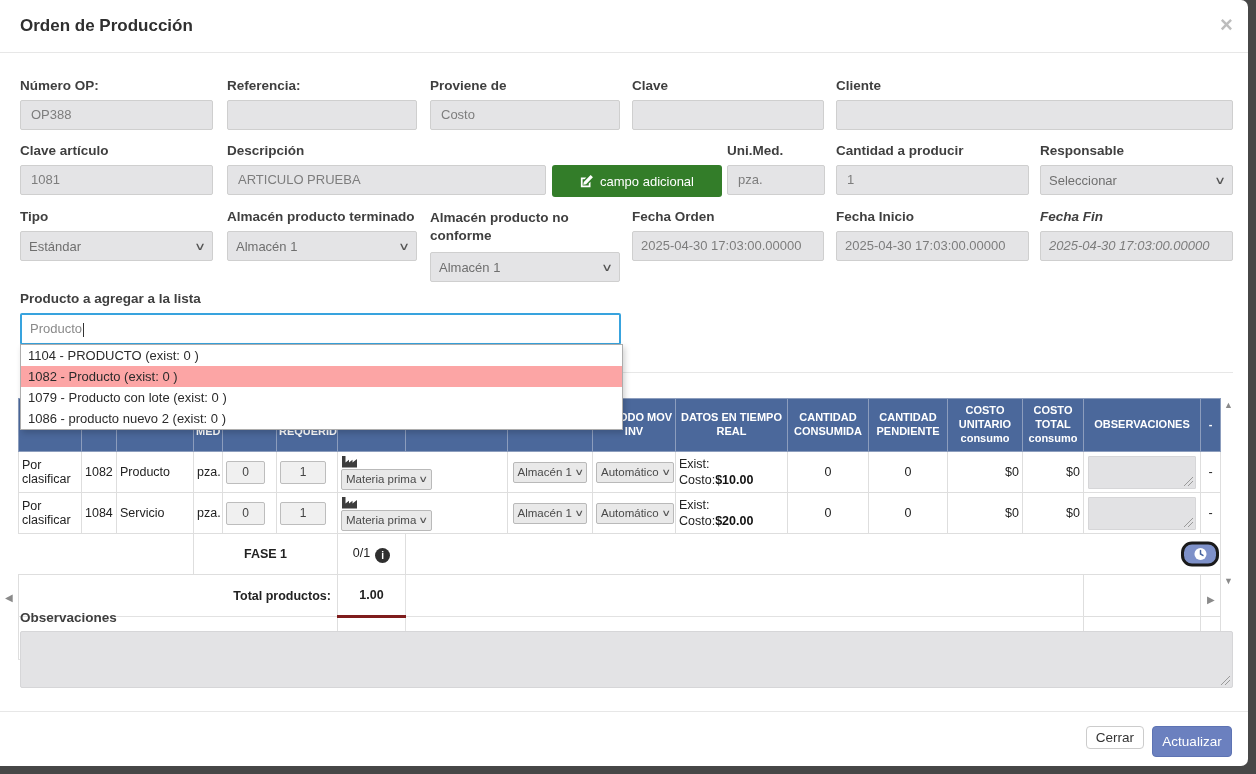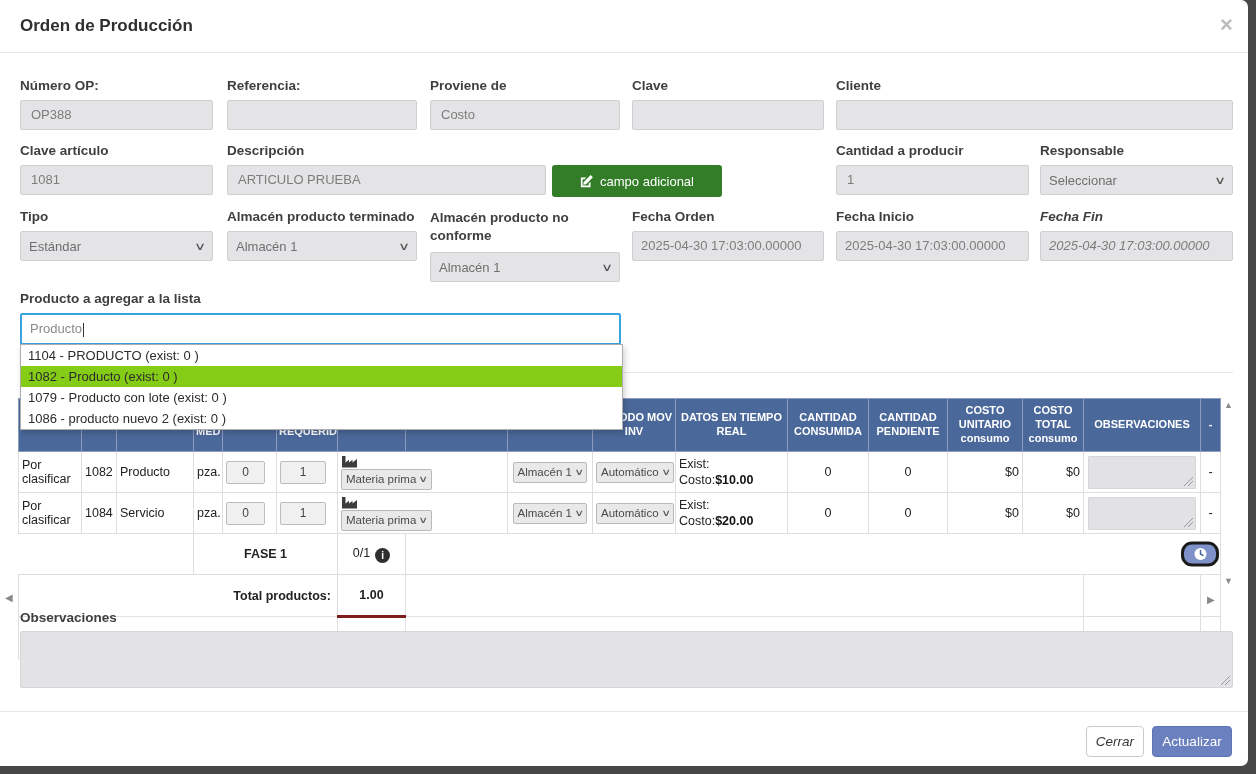--- a/index.html
+++ b/index.html
@@ -41,21 +41,21 @@
   .search{
     background:#fff;border:2px solid #38a3de;border-radius:2px;height:32px;line-height:28px;
     color:#8a8a8a;font-size:13px;padding:0 8px;box-sizing:border-box;
   }
   .caret{display:inline-block;width:1px;height:14px;background:#333;vertical-align:middle;margin-left:1px;}
   .dropdown{
     position:absolute;left:20px;top:344px;width:601px;background:#fff;
     border:1px solid #adadad;z-index:10;box-shadow:2px 3px 6px rgba(0,0,0,.18);
   }
   .dd-item{height:21px;line-height:21px;padding:0 7px;font-size:13px;color:#2b2b2b;white-space:nowrap;cursor:pointer;}
-  .dd-item.hl{background:#84cc16;}
+  .dd-item.hl{background:#fca5a5;}
 
   table.grid{
     position:absolute;left:18px;top:398px;width:1202px;
     border-collapse:collapse;table-layout:fixed;background:#fff;border:1px solid #c2c2c2;
   }
   table.grid thead th{
     background:#4b689b;color:#fff;font-size:11px;font-weight:bold;text-align:center;
     vertical-align:middle;border:1px solid #8c9dbd;height:50px;padding:1px 2px;line-height:1.25;
     overflow:hidden;
   }
@@ -111,23 +111,23 @@
   .vscroll .up{position:absolute;top:2px;left:2px;color:#8a8a8a;font-size:9px;}
   .vscroll .down{position:absolute;bottom:2px;left:2px;color:#8a8a8a;font-size:9px;}
   .h-left{position:absolute;left:5px;top:592px;color:#8a8a8a;font-size:10px;}
   .h-right{position:absolute;left:1207px;top:594px;color:#8a8a8a;font-size:10px;}
   .obs-label{position:absolute;left:20px;top:610px;font-weight:bold;font-size:13.5px;color:#3f3f3f;}
   .bigta{
     position:absolute;left:20px;top:631px;width:1213px;height:57px;box-sizing:border-box;
     background:#e3e3e5;border:1px solid #d6d6d8;border-radius:2px;
   }
   .btn-cerrar{
-    position:absolute;left:1086px;top:726px;width:58px;height:31px;background:#fff;
+    position:absolute;left:1086px;top:726px;width:58px;height:23px;background:#fff;
     border:1px solid #ccc;border-radius:4px;font-size:13.5px;color:#333;
-    display:flex;align-items:center;justify-content:center;box-sizing:border-box;cursor:pointer;font-style:italic;
+    display:flex;align-items:center;justify-content:center;box-sizing:border-box;cursor:pointer;
   }
   .btn-actualizar{
     position:absolute;left:1152px;top:726px;width:80px;height:31px;background:#6b80bf;
     border:1px solid #5d73b3;border-radius:4px;font-size:13.5px;color:#fff;
     display:flex;align-items:center;justify-content:center;box-sizing:border-box;cursor:pointer;
   }
 </style>
 </head>
 <body>
 
@@ -168,20 +168,24 @@
       <div class="inp" style="width:366px;">ARTICULO PRUEBA</div>
       <div class="btn-green">
         <span style="display:inline-flex;">
           <svg width="14" height="14" viewBox="0 0 16 16" fill="#ffffff">
               <path d="M12.15 1.2l2.65 2.65-7.8 7.8-3.3.65.65-3.3 7.8-7.8zM1 4h6.2L5.2 6H3v7h7v-2.2l2-2V15H1V4z"></path>
             </svg>
         </span>
         <span>campo adicional</span>
       </div>
     </div>
+  </div>
+  <div class="field" style="left:727px;top:143px;width:98px;">
+    <span class="lbl">Uni.Med.</span>
+    <div class="inp">pza.</div>
   </div>
   <div class="field" style="left:836px;top:143px;width:193px;">
     <span class="lbl">Cantidad a producir</span>
     <div class="inp">1</div>
   </div>
   <div class="field" style="left:1040px;top:143px;width:193px;">
     <span class="lbl">Responsable</span>
     <div class="sel">
       <span>Seleccionar</span>
       <span class="chev">∨</span>

